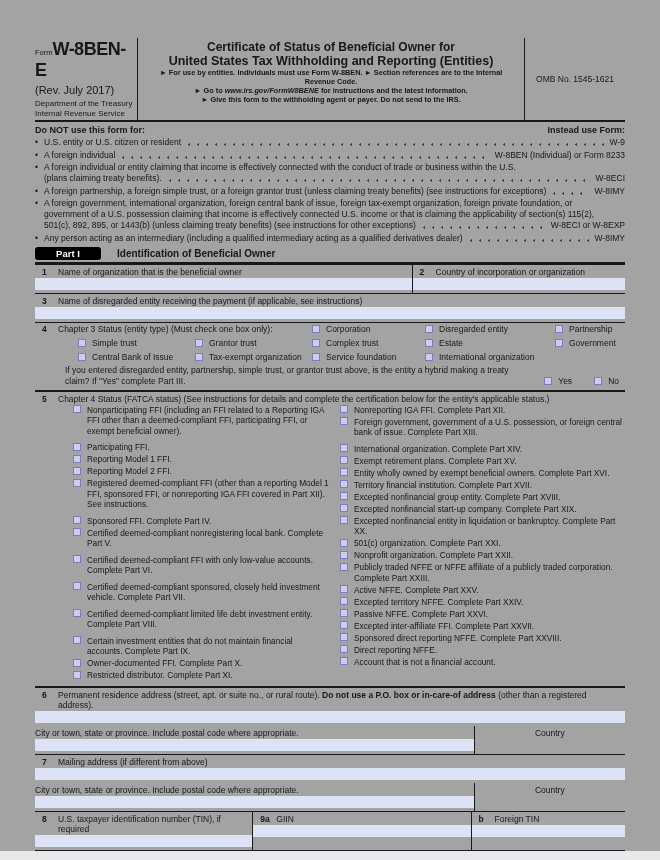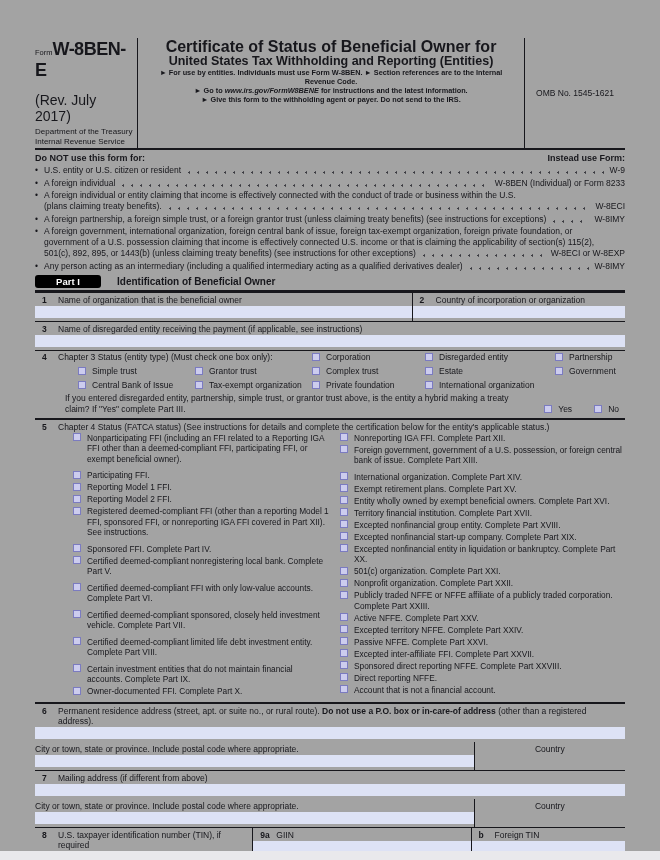--- a/index.html
+++ b/index.html
@@ -8,25 +8,25 @@
     position:relative; width:660px; height:860px; background:#a3a3a3;
     font-family:Liberation Sans, sans-serif; color:#17171c; overflow:hidden;
   }
   .content { position:absolute; left:35px; top:38px; width:590px; }
 
   
   .header { display:flex; border-bottom:2px solid #17171c; }
   .h-left { width:102px; padding:1px 4px 2px 0; }
   .form-sm { font-size:7.5px; }
   .form-num { font-size:18px; font-weight:bold; letter-spacing:-0.5px; }
-  .rev { font-size:14px; margin-top:11px; }
+  .rev { font-size:11px; margin-top:3px; }
   .agency { font-size:8px; line-height:9.5px; margin-top:3px; }
   .h-mid { flex:1; border-left:1.5px solid #17171c; border-right:1.5px solid #17171c;
            text-align:center; padding:2px 6px 3px; }
-  .title1 { font-size:16px; font-weight:bold; line-height:14px; }
+  .title1 { font-size:12px; font-weight:bold; line-height:14px; }
   .title2 { font-size:12.5px; font-weight:bold; line-height:14px; }
   .subtitle { font-size:7.3px; font-weight:bold; line-height:9px; }
   .ital { font-style:italic; }
   .h-right { width:100px; display:flex; align-items:center; justify-content:center;
              font-size:8.5px; }
 
   
   .donot-head { display:flex; justify-content:space-between; font-weight:bold;
                 font-size:9px; padding:3px 0 2px; }
   .bullets { font-size:8.5px; line-height:11px; }
@@ -267,21 +267,21 @@
         <span class="abs pc1">
             <span class="cbox"></span>
             <span class="cb-txt">Central Bank of Issue</span>
           </span>
         <span class="abs pc2">
             <span class="cbox"></span>
             <span class="cb-txt">Tax-exempt organization</span>
           </span>
         <span class="abs pc3">
             <span class="cbox"></span>
-            <span class="cb-txt">Private foundation</span>
+            <span class="cb-txt">Service foundation</span>
           </span>
         <span class="abs pc4">
             <span class="cbox"></span>
             <span class="cb-txt">International organization</span>
           </span>
       </div>
       <div class="hybrid1">If you entered disregarded entity, partnership, simple trust, or grantor trust above, is the entity a hybrid making a treaty</div>
       <div class="hybrid2">
         <span>claim? If "Yes" complete Part III.</span>
         <span class="fill"></span>
@@ -344,20 +344,24 @@
               <span class="cbox"></span>
               <span class="fi-label">Certified deemed-compliant limited life debt investment entity. Complete Part VIII.</span>
             </div>
             <div class="fatca-item">
               <span class="cbox"></span>
               <span class="fi-label">Certain investment entities that do not maintain financial accounts. Complete Part IX.</span>
             </div>
             <div class="fatca-item">
               <span class="cbox"></span>
               <span class="fi-label">Owner-documented FFI. Complete Part X.</span>
+            </div>
+            <div class="fatca-item">
+              <span class="cbox"></span>
+              <span class="fi-label">Restricted distributor. Complete Part XI.</span>
             </div>
           </div>
         <div class="fatca-right">
 
         <div class="fatca-item">
               <span class="cbox"></span>
               <span class="fi-label">Nonreporting IGA FFI. Complete Part XII.</span>
             </div>
             <div class="fatca-item gap">
               <span class="cbox"></span>

